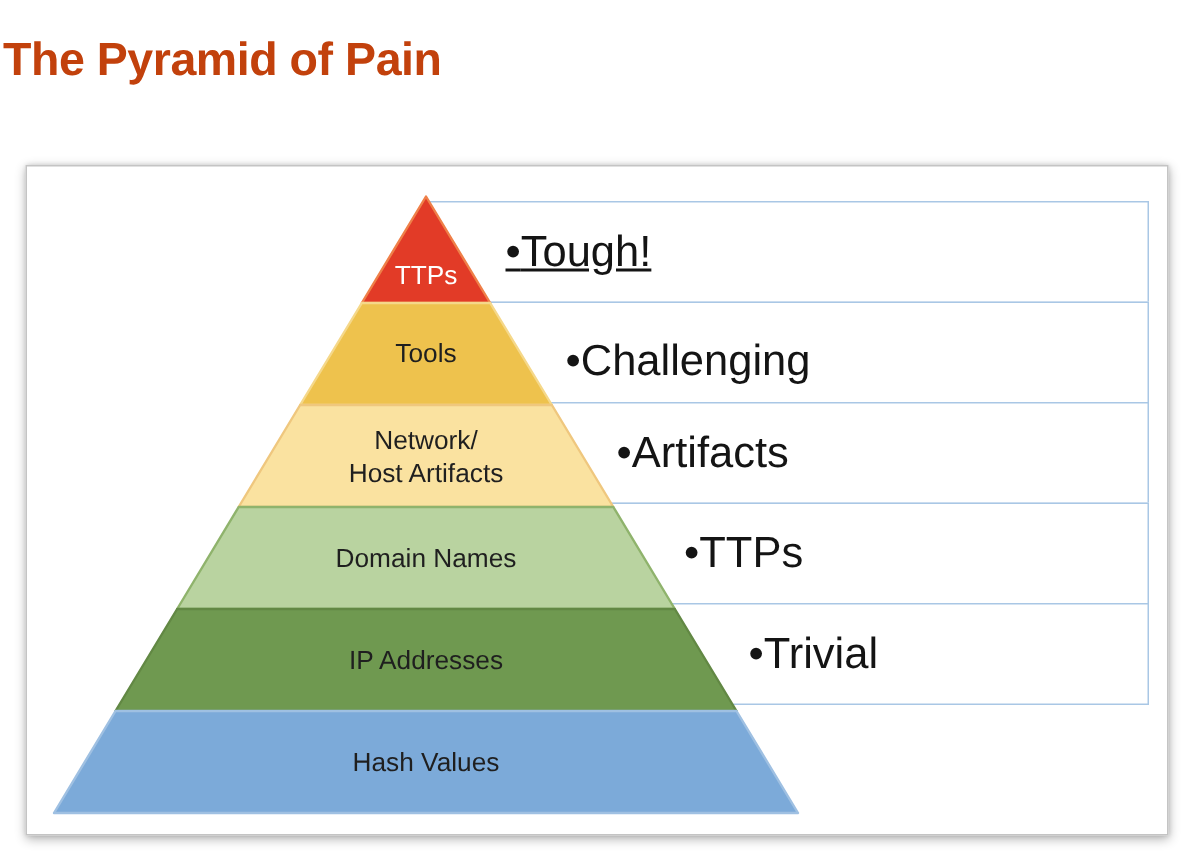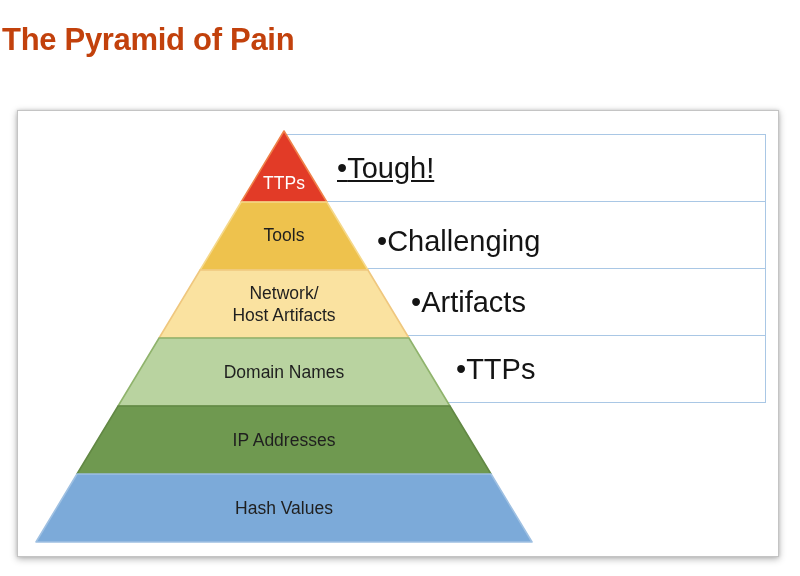--- a/index.html
+++ b/index.html
@@ -76,20 +76,23 @@
     </div>
     <div class="row">
       <span class="row-text"><span>•</span><span>Challenging</span></span>
     </div>
     <div class="row">
       <span class="row-text"><span>•</span><span>Artifacts</span></span>
     </div>
     <div class="row">
       <span class="row-text"><span>•</span><span>TTPs</span></span>
     </div>
+    <div class="row">
+      <span class="row-text"><span>•</span><span>Trivial</span></span>
+    </div>
   </div>
 
   <svg class="pyramid-svg" width="762" height="446" viewBox="0 0 762 446">
 
     <polygon points="266,20 308.8,91 223.2,91" stroke-linejoin="round" stroke-width="1.6" stroke="#ef8049" fill="#e23b27"></polygon>
 
     <polygon points="223.2,91 308.8,91 349.9,159 182.1,159" stroke-linejoin="round" stroke-width="1.6" stroke="#f5d88a" fill="#eec24d"></polygon>
 
     <polygon points="182.1,159 349.9,159 390.9,227 141.1,227" stroke-linejoin="round" stroke-width="1.6" stroke="#efc77e" fill="#fae2a0"></polygon>
 

